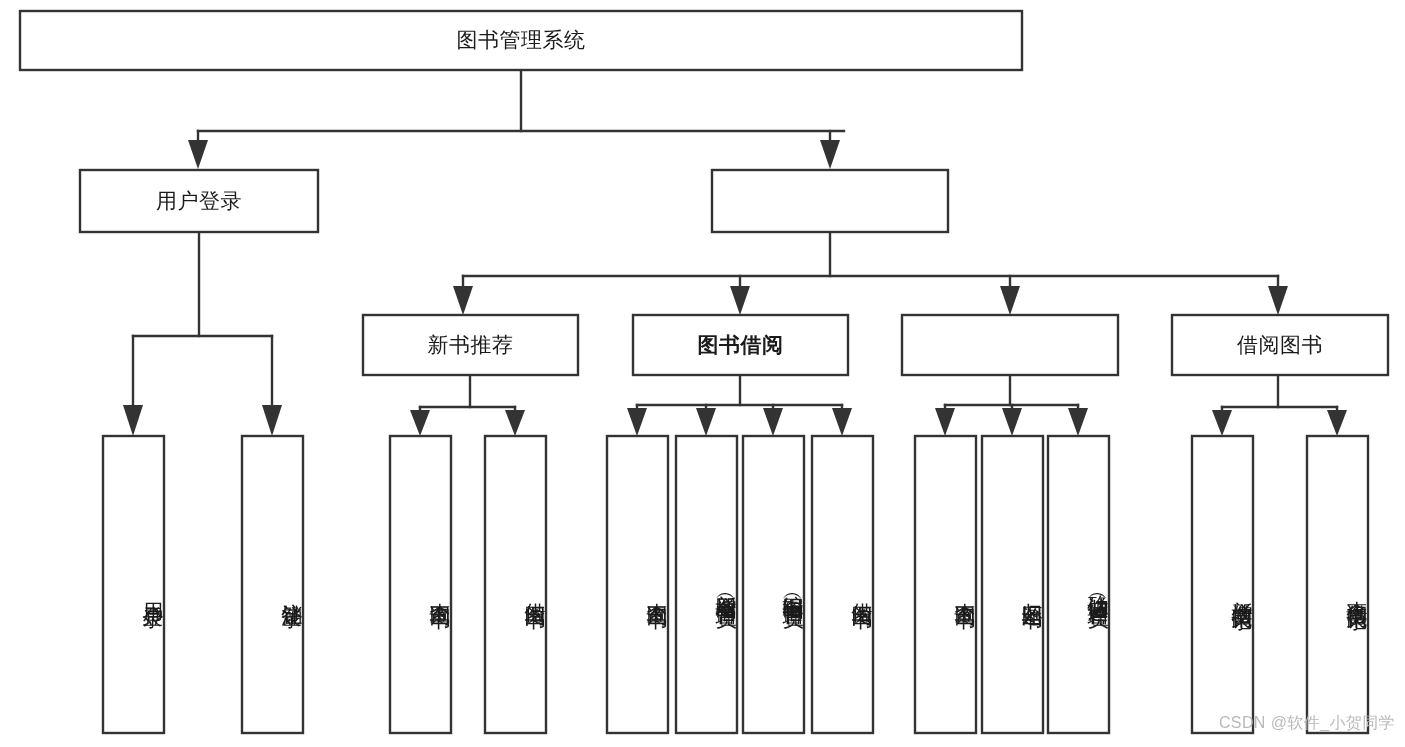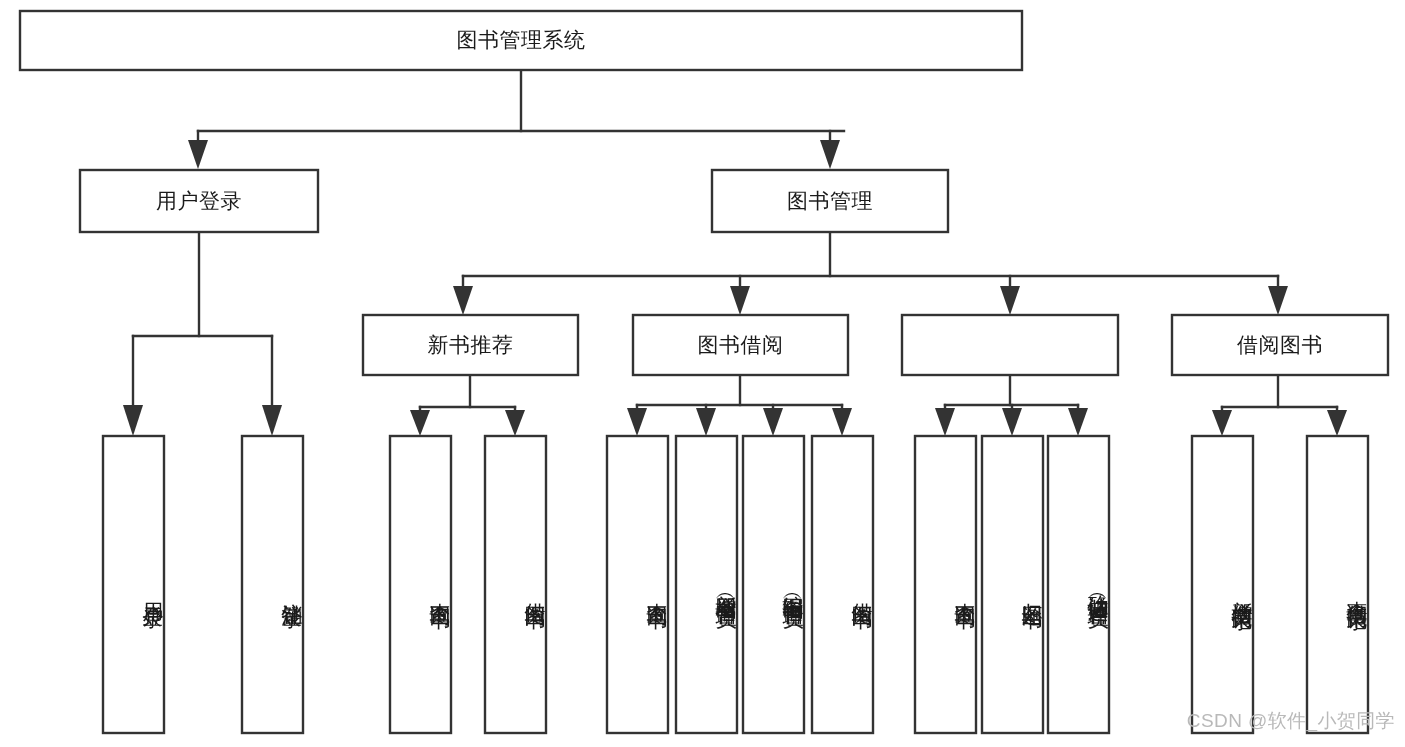--- a/index.html
+++ b/index.html
@@ -56,21 +56,21 @@
     letter-spacing: 2px;
     align-items: flex-start;
     justify-content: center;
     padding-top: 10px;
     box-sizing: border-box;
   }
   .watermark {
     position: absolute;
     right: 10px;
     bottom: 6px;
-    font-size: 19px;
+    font-size: 16px;
     color: #b9b9b9;
     white-space: nowrap;
     letter-spacing: 0.4px;
   }
 </style>
 </head>
 <body>
 
 <div id="canvas">
 
@@ -175,24 +175,23 @@
     <rect class="node-rect" x="1048" y="436" width="61" height="297"></rect>
 
     <rect class="node-rect" x="1192" y="436" width="61" height="297"></rect>
     <rect class="node-rect" x="1307" y="436" width="61" height="297"></rect>
 
   </svg>
 
   <div class="node-label" style="left:20px; top:11px; width:1002px; height:59px;">图书管理系统</div>
 
   <div class="node-label" style="left:80px; top:170px; width:238px; height:62px;">用户登录</div>
-  <div class="node-label" style="left:712px; top:170px; width:236px; height:62px;">图书管理</div>
 
   <div class="node-label" style="left:363px; top:315px; width:215px; height:60px;">新书推荐</div>
-  <div class="node-label" style="left:633px; top:315px; width:215px; height:60px;">图书借阅</div>
+  <div class="node-label" style="left:633px; top:315px; width:215px; height:60px;font-weight:bold;">图书借阅</div>
   <div class="node-label" style="left:1172px; top:315px; width:216px; height:60px;">借阅图书</div>
 
   <div class="node-label vertical" style="left:103px; top:436px; width:61px; height:297px;">用户登录</div>
   <div class="node-label vertical" style="left:242px; top:436px; width:61px; height:297px;">注销登录</div>
 
   <div class="node-label vertical" style="left:390px; top:436px; width:61px; height:297px;">查询图书</div>
   <div class="node-label vertical" style="left:485px; top:436px; width:61px; height:297px;">借阅图书</div>
 
   <div class="node-label vertical" style="left:607px; top:436px; width:61px; height:297px;">查询图书</div>
   <div class="node-label vertical" style="left:676px; top:436px; width:61px; height:297px; padding-top:4px;">新增图书（管理员）</div>

